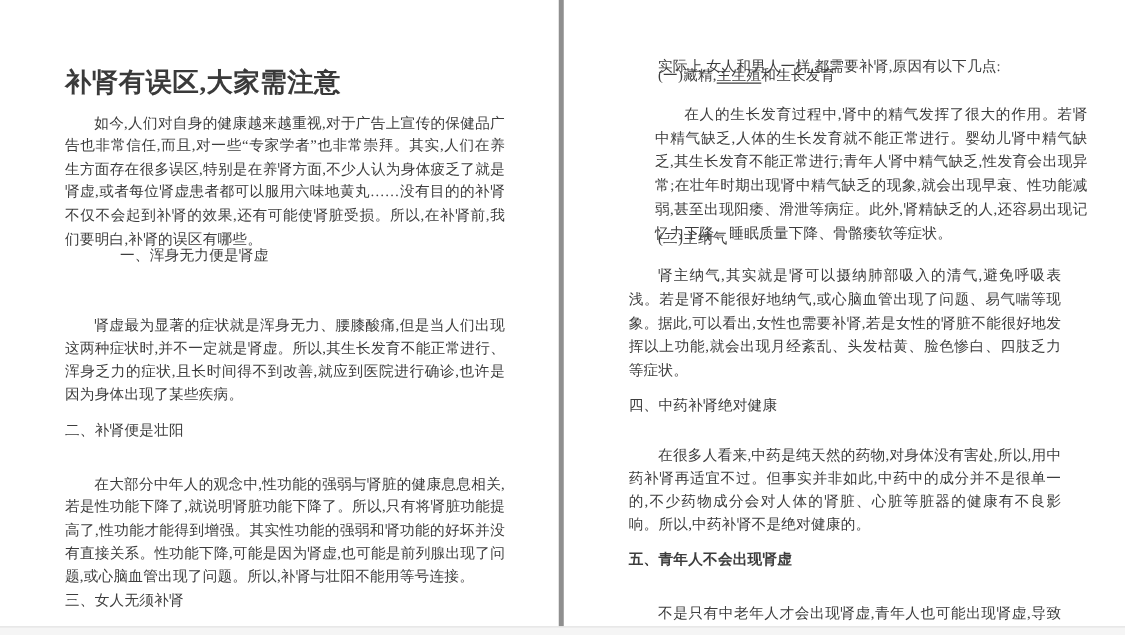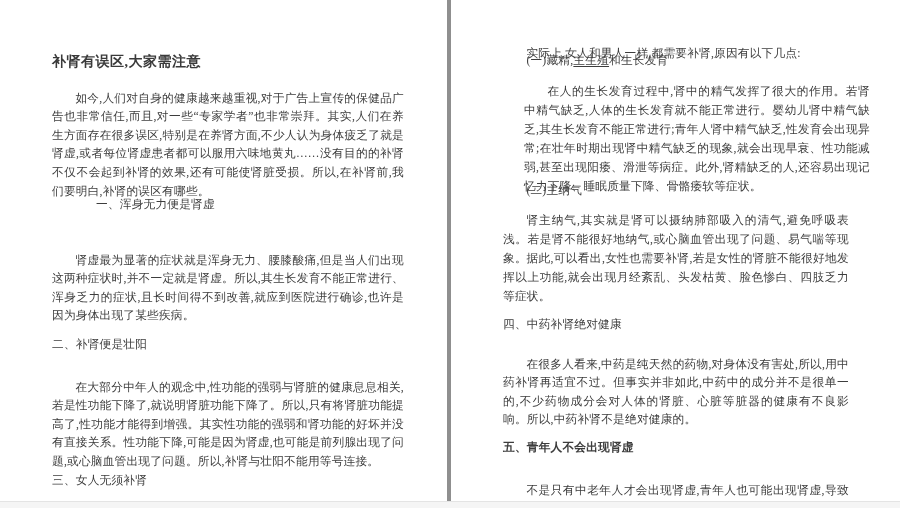--- a/index.html
+++ b/index.html
@@ -34,21 +34,21 @@
     line-height: 18.6px;
     text-align: justify;
     letter-spacing: 0.2px;
     white-space: normal;
   }
   
   .lp { left: 52px; width: 352px; }
   .lp-title {
     position: absolute;
     left: 52px; top: 42px;
-    font-size: 14px;
+    font-size: 21px;
     line-height: 21px;
     letter-spacing: 0.5px;
     color: #3a3a3a;
   }
   .lp-intro { top: 78px; }
   .lp-h1    { top: 196px; margin-left: 44px; }
   .lp-p1    { top: 240px; }
   .lp-h2    { top: 336px; }
   .lp-p2    { top: 367px; }
   .lp-h3    { top: 472px; }

